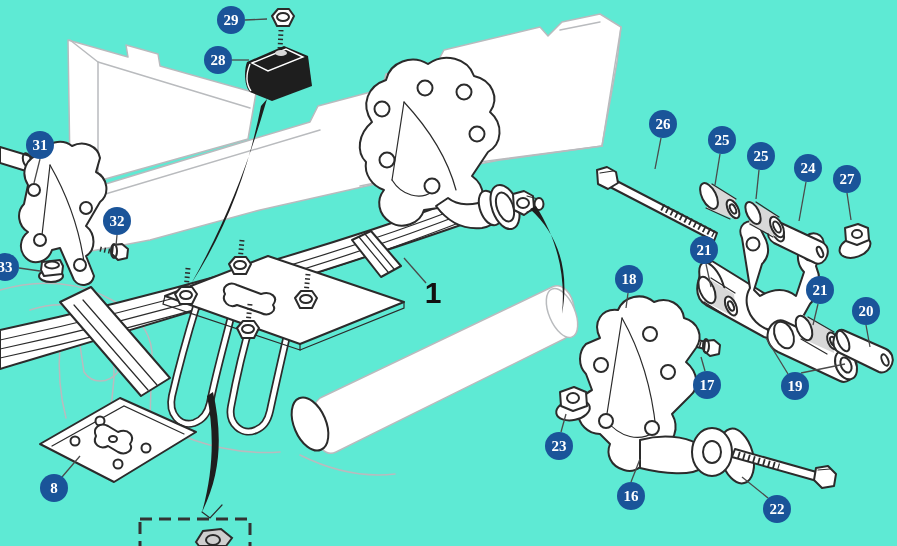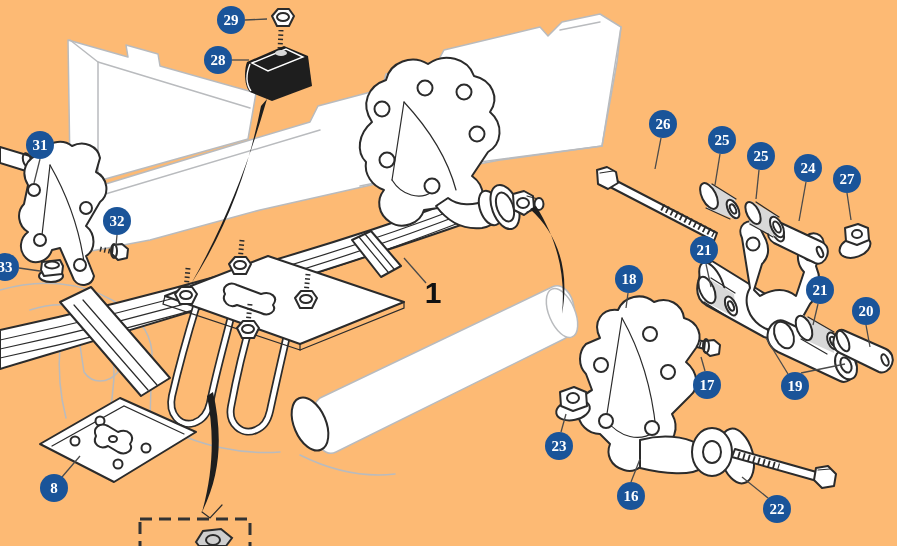--- a/index.html
+++ b/index.html
@@ -1,16 +1,16 @@
 <!DOCTYPE html>
 <html style="--callout-fill: #1a5499; --callout-text: #ffffff;"><head>
 <meta charset="utf-8">
 <style>
   html,body { margin:0; padding:0; background:#ffffff; }
-  .stage { position:relative; width:897px; height:546px; background:#fdba74; overflow:hidden;
+  .stage { position:relative; width:897px; height:546px; background:#5eead4; overflow:hidden;
            font-family:"Liberation Sans", sans-serif; }
   svg { display:block; }
   .ink      { stroke:#2b2b2b; fill:#ffffff; stroke-width:2; stroke-linejoin:round; stroke-linecap:round; }
   .ink-nf   { stroke:#2b2b2b; fill:none;    stroke-width:2; stroke-linejoin:round; stroke-linecap:round; }
   .ink-thin { stroke:#2b2b2b; fill:none;    stroke-width:1.2; stroke-linecap:round; }
   .ink-fill { fill:#1e1e1e; stroke:none; }
   .white-thin { stroke:#ffffff; fill:none; stroke-width:1.4; }
   .ghost    { stroke:#b9bbbe; fill:#ffffff; stroke-width:1.5; stroke-linejoin:round; }
   .ghost-nf { stroke:#b9bbbe; fill:none;    stroke-width:1.5; stroke-linecap:round; }
   .shade    { fill:#d8d8d8; stroke:none; }

